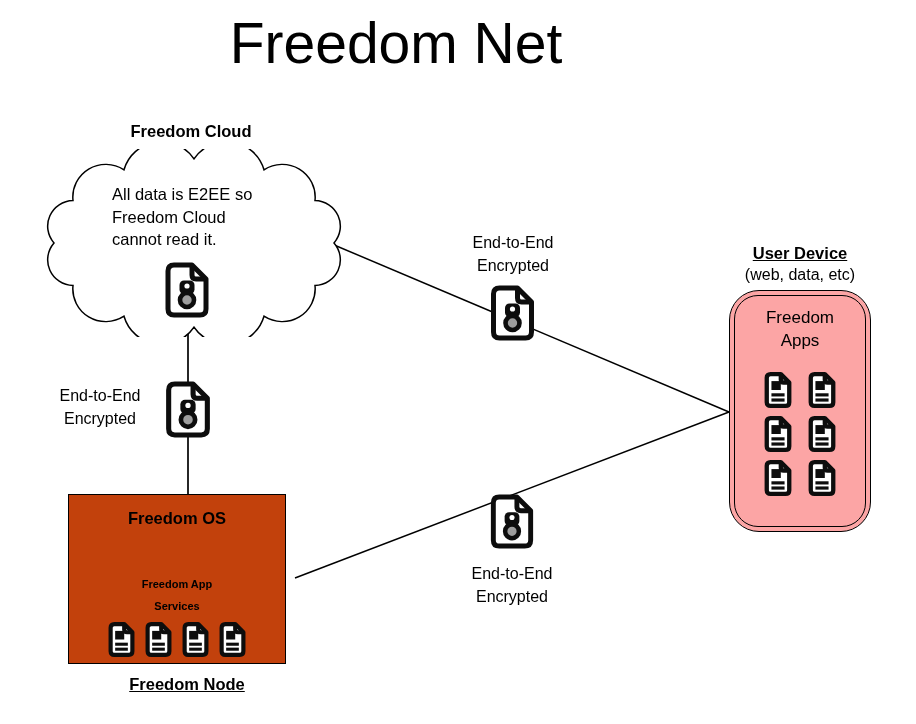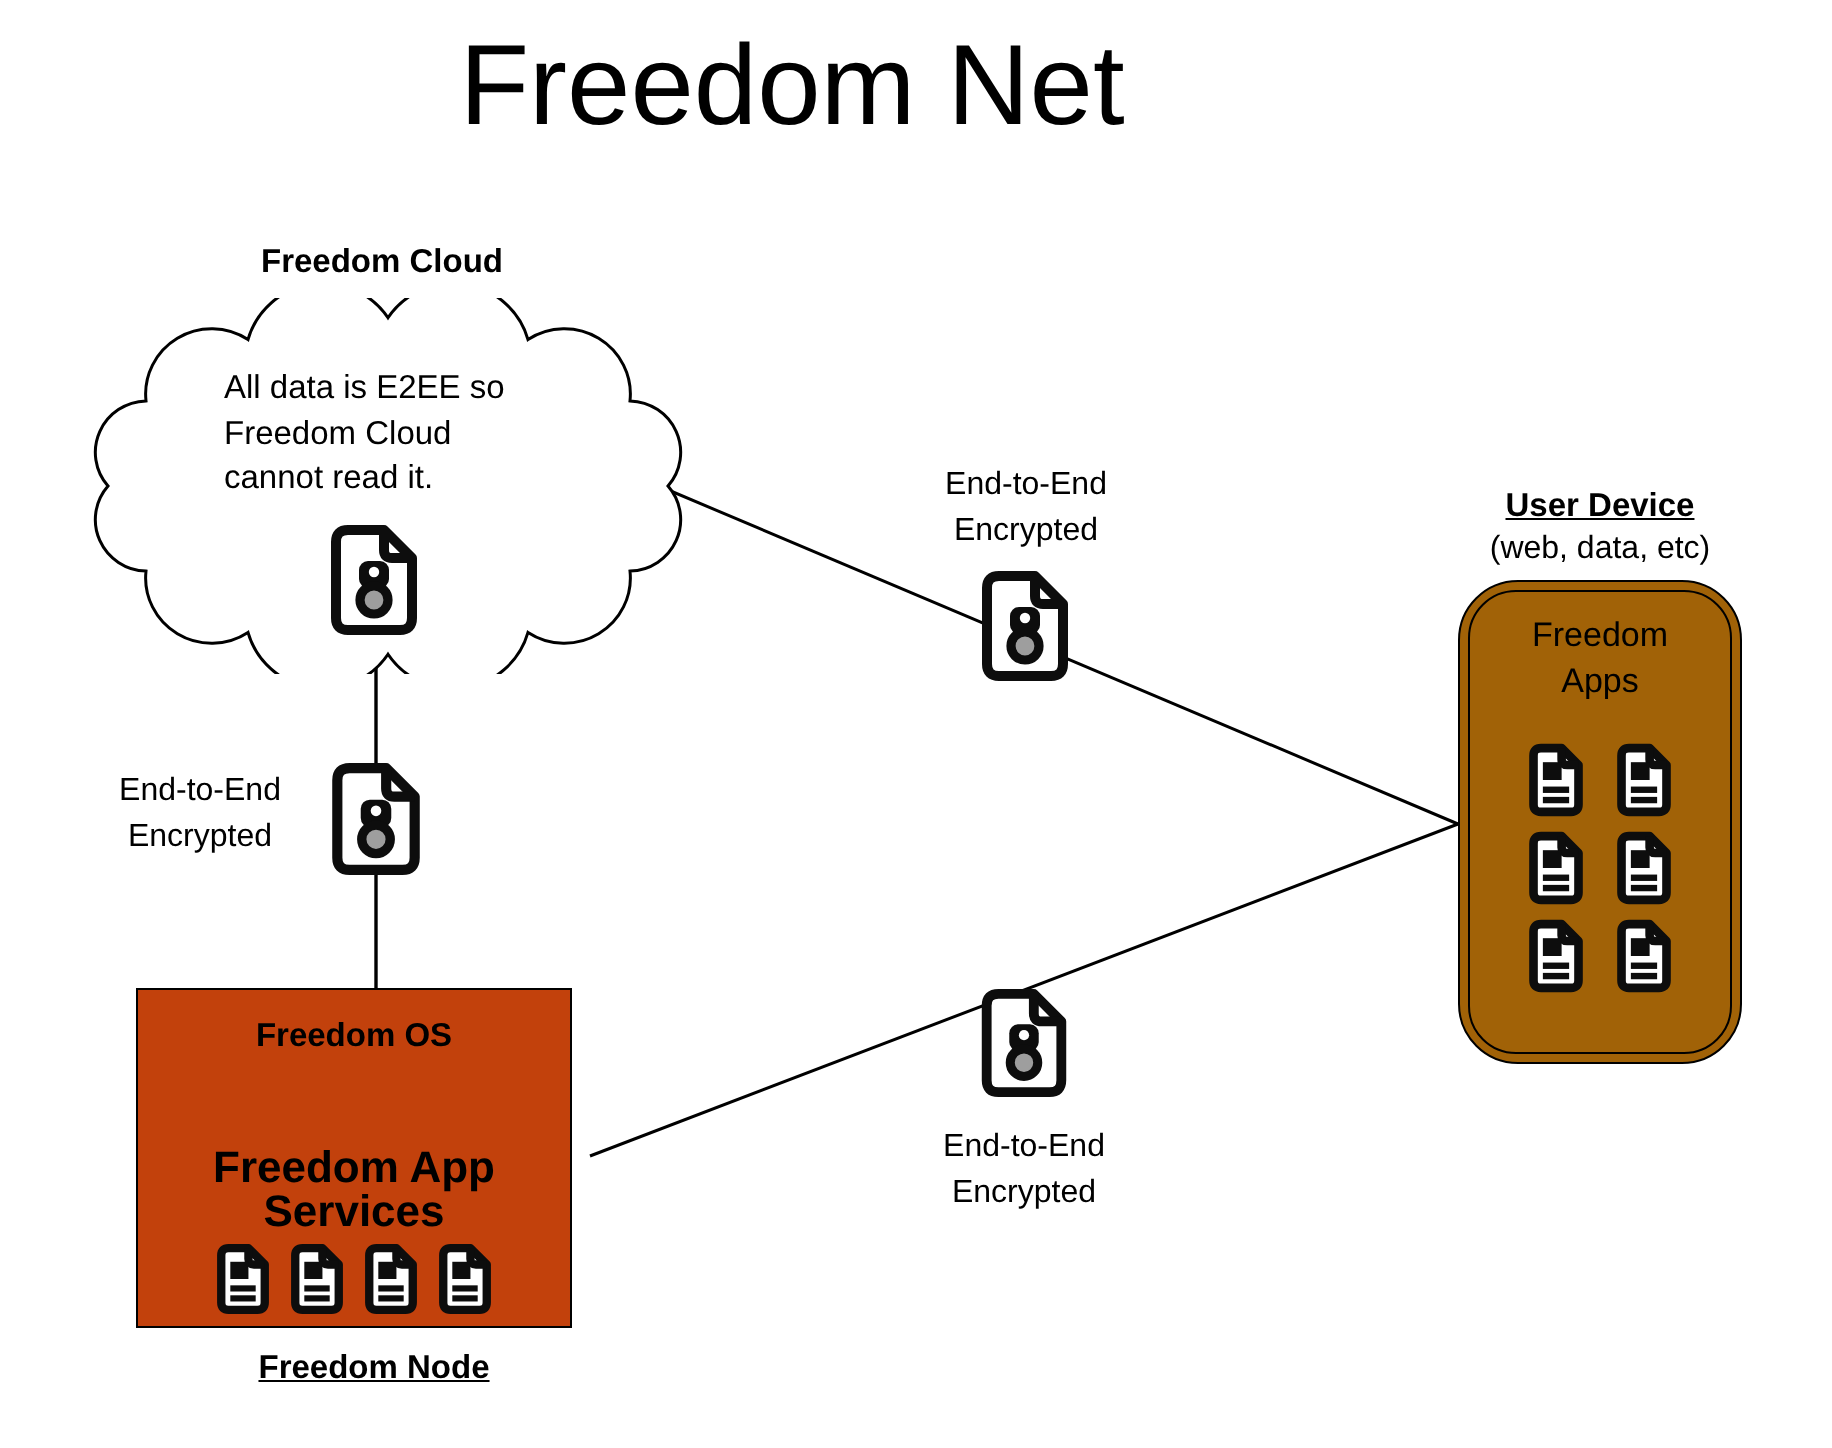--- a/index.html
+++ b/index.html
@@ -31,30 +31,30 @@
   .lockicon{display:block;}
   .lock-cloud{left:163px;top:261px;width:48px;height:58px;}
   .lock-left{left:163px;top:381px;width:50px;height:57px;}
   .lock-top{left:488px;top:285px;width:49px;height:56px;}
   .lock-bottom{left:488px;top:494px;width:48px;height:55px;}
   .node-box{
     left:68px;top:494px;width:218px;height:170px;background:#c2410c;
     border:1.6px solid #000;box-sizing:border-box;font-weight:bold;
   }
   .node-os{position:absolute;left:0;top:13px;width:100%;text-align:center;font-size:16.5px;line-height:21px;}
-  .node-services{position:absolute;left:0;top:78px;width:100%;text-align:center;font-size:22px;line-height:22px;}
+  .node-services{position:absolute;left:0;top:78px;width:100%;text-align:center;font-size:11px;line-height:22px;}
   .node-services span{display:block;}
   .node-icons{position:absolute;left:0;bottom:5px;width:100%;display:flex;justify-content:center;gap:8px;}
   .node-icons svg{width:29px;height:37px;}
   .node-caption{left:87px;top:674px;width:200px;text-decoration:underline;}
   .device-label{left:700px;top:243px;width:200px;text-decoration:underline;}
   .device-sublabel{left:700px;top:264px;width:200px;}
   .device-outer{
     left:729px;top:290px;width:142px;height:242px;
-    border:1.6px solid #000;border-radius:30px;box-sizing:border-box;background:#a16207;
+    border:1.6px solid #000;border-radius:30px;box-sizing:border-box;background:#fca5a5;
   }
   .device-inner{
     position:absolute;left:4px;top:4px;right:4px;bottom:4px;
     border:1.4px solid #000;border-radius:24px;
   }
   .apps-label{position:absolute;left:0;top:10px;width:100%;text-align:center;font-size:17px;line-height:23px;}
   .apps-label span{display:block;}
   .app-grid{
     position:absolute;left:0;top:74px;width:100%;
     display:grid;grid-template-columns:30px 30px;justify-content:center;

